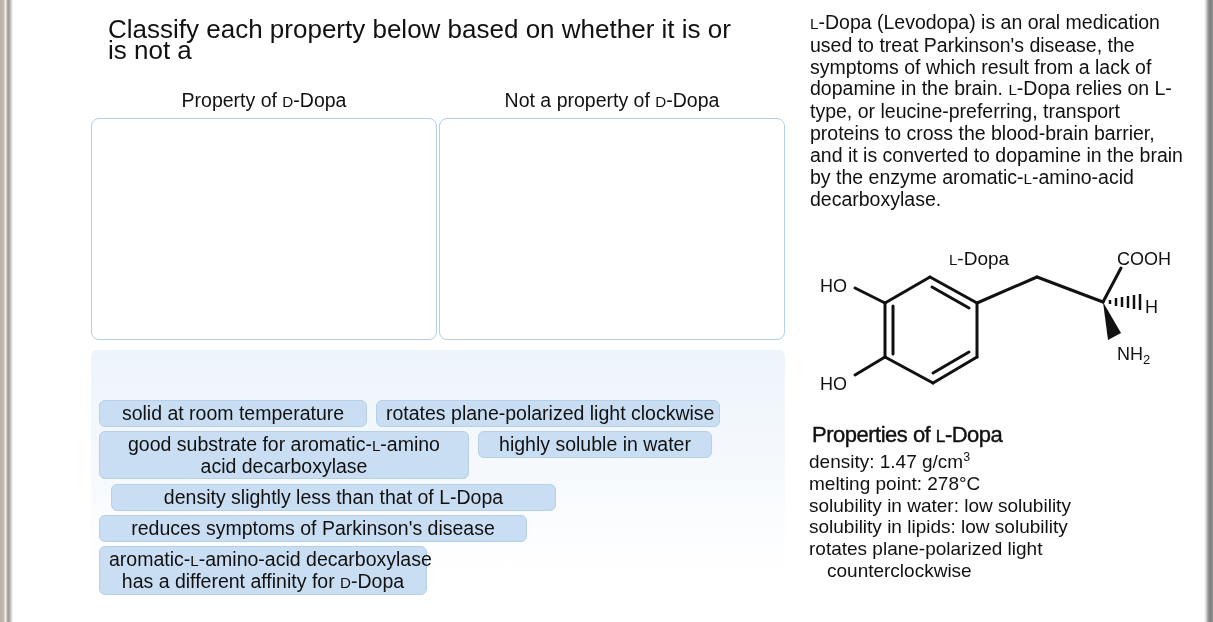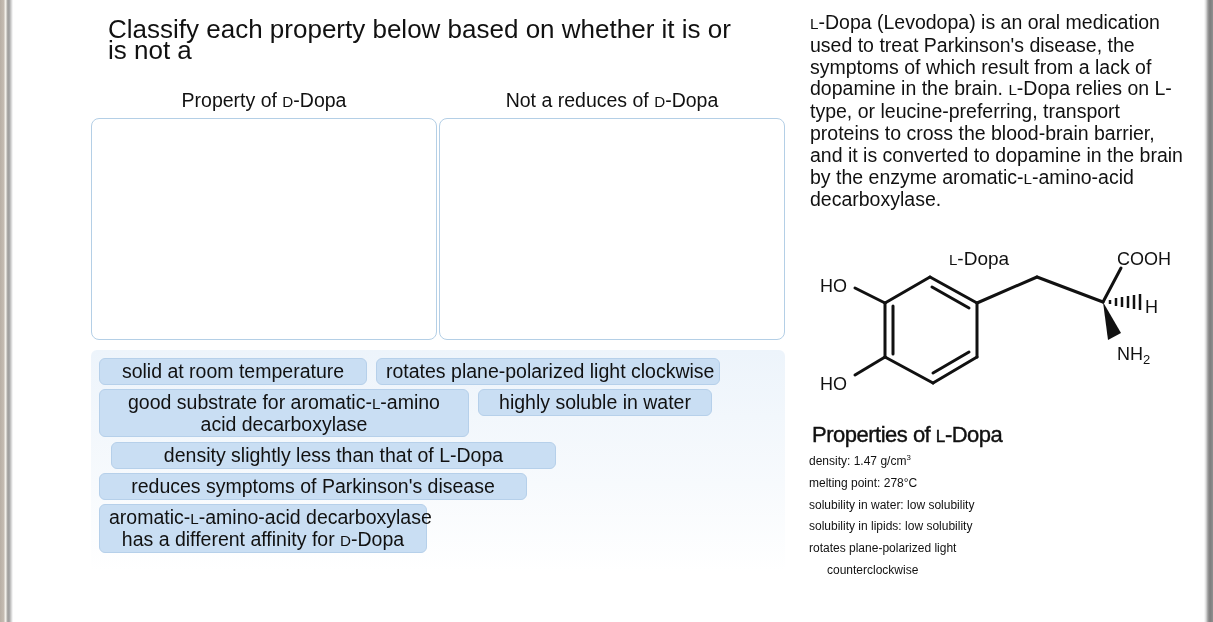--- a/index.html
+++ b/index.html
@@ -36,50 +36,50 @@
   .dropzone.right { left: 439px; width: 346px; }
   .pool {
     position: absolute; left: 91px; top: 350px; width: 694px; height: 222px;
     border-radius: 6px;
     background: linear-gradient(to bottom, #edf4fb 0%, #f7fafd 60%, #ffffff 100%);
   }
   .chip {
     position: absolute; background: #c9def3; border: 1px solid #b6d0ea;
     border-radius: 6px; box-sizing: border-box;
     font-size: 19.5px; line-height: 21px; text-align: center;
-    padding: 2px 9px; white-space: nowrap; cursor: grab;
+    padding: 2px 9px; white-space: nowrap; cursor: grab; margin-top: 42px;
   }
   .info {
     position: absolute; left: 810px; top: 12px; width: 380px;
     font-size: 19.5px; line-height: 21.8px;
   }
   .structure { position: absolute; left: 805px; top: 240px; width: 380px; height: 160px; }
   .props-title {
     position: absolute; left: 812px; top: 422px; font-size: 22px; font-weight: normal;
     letter-spacing: -0.5px; text-align: right; -webkit-text-stroke: 0.4px #111;
   }
   .props {
     position: absolute; left: 809px; top: 451px; width: 320px;
-    font-size: 12px; line-height: 21.8px;
+    font-size: 19px; line-height: 21.8px;
   }
   .props .indent { padding-left: 18px; }
   sup { font-size: 0.65em; line-height: 0; }
 </style>
 </head>
 <body>
 
 <div class="edge-left"></div>
 <div class="edge-right"></div>
 
 <div class="instructions">
   <div>Classify each property below based on whether it is or is not a</div>
 </div>
 
 <div class="col-head left"><span>Property of </span><span class="sc">d</span><span>-Dopa</span></div>
-<div class="col-head right"><span>Not a reduces of </span><span class="sc">d</span><span>-Dopa</span></div>
+<div class="col-head right"><span>Not a property of </span><span class="sc">d</span><span>-Dopa</span></div>
 
 <div class="dropzone left"></div>
 <div class="dropzone right"></div>
 
 <div class="pool"></div>
 
 <div class="chip" style="left:99px; top:358px; width:268px;"><span>solid at room temperature</span></div>
 <div class="chip" style="left:376px; top:358px; width:344px;"><span>rotates plane-polarized light clockwise</span></div>
 <div class="chip" style="left:99px; top:389px; width:370px; height:48px;">
   <div><span>good substrate for aromatic-</span><span class="sc">l</span><span>-amino</span></div>

